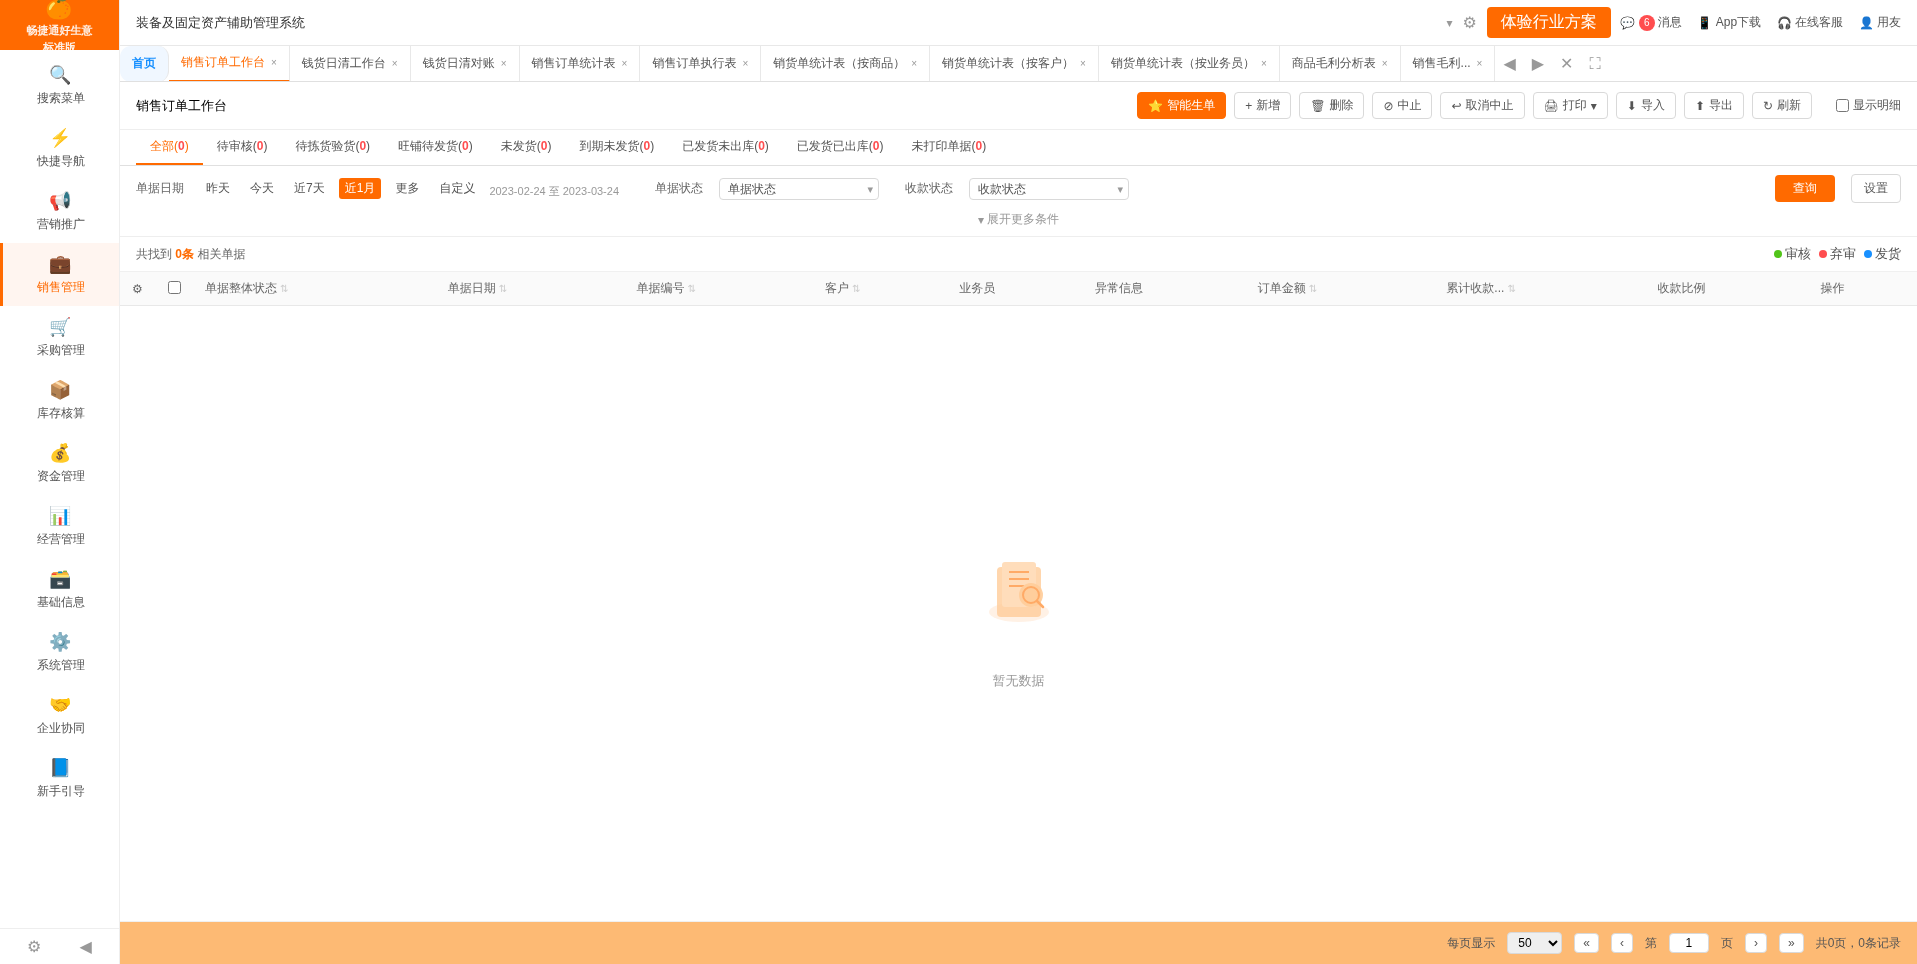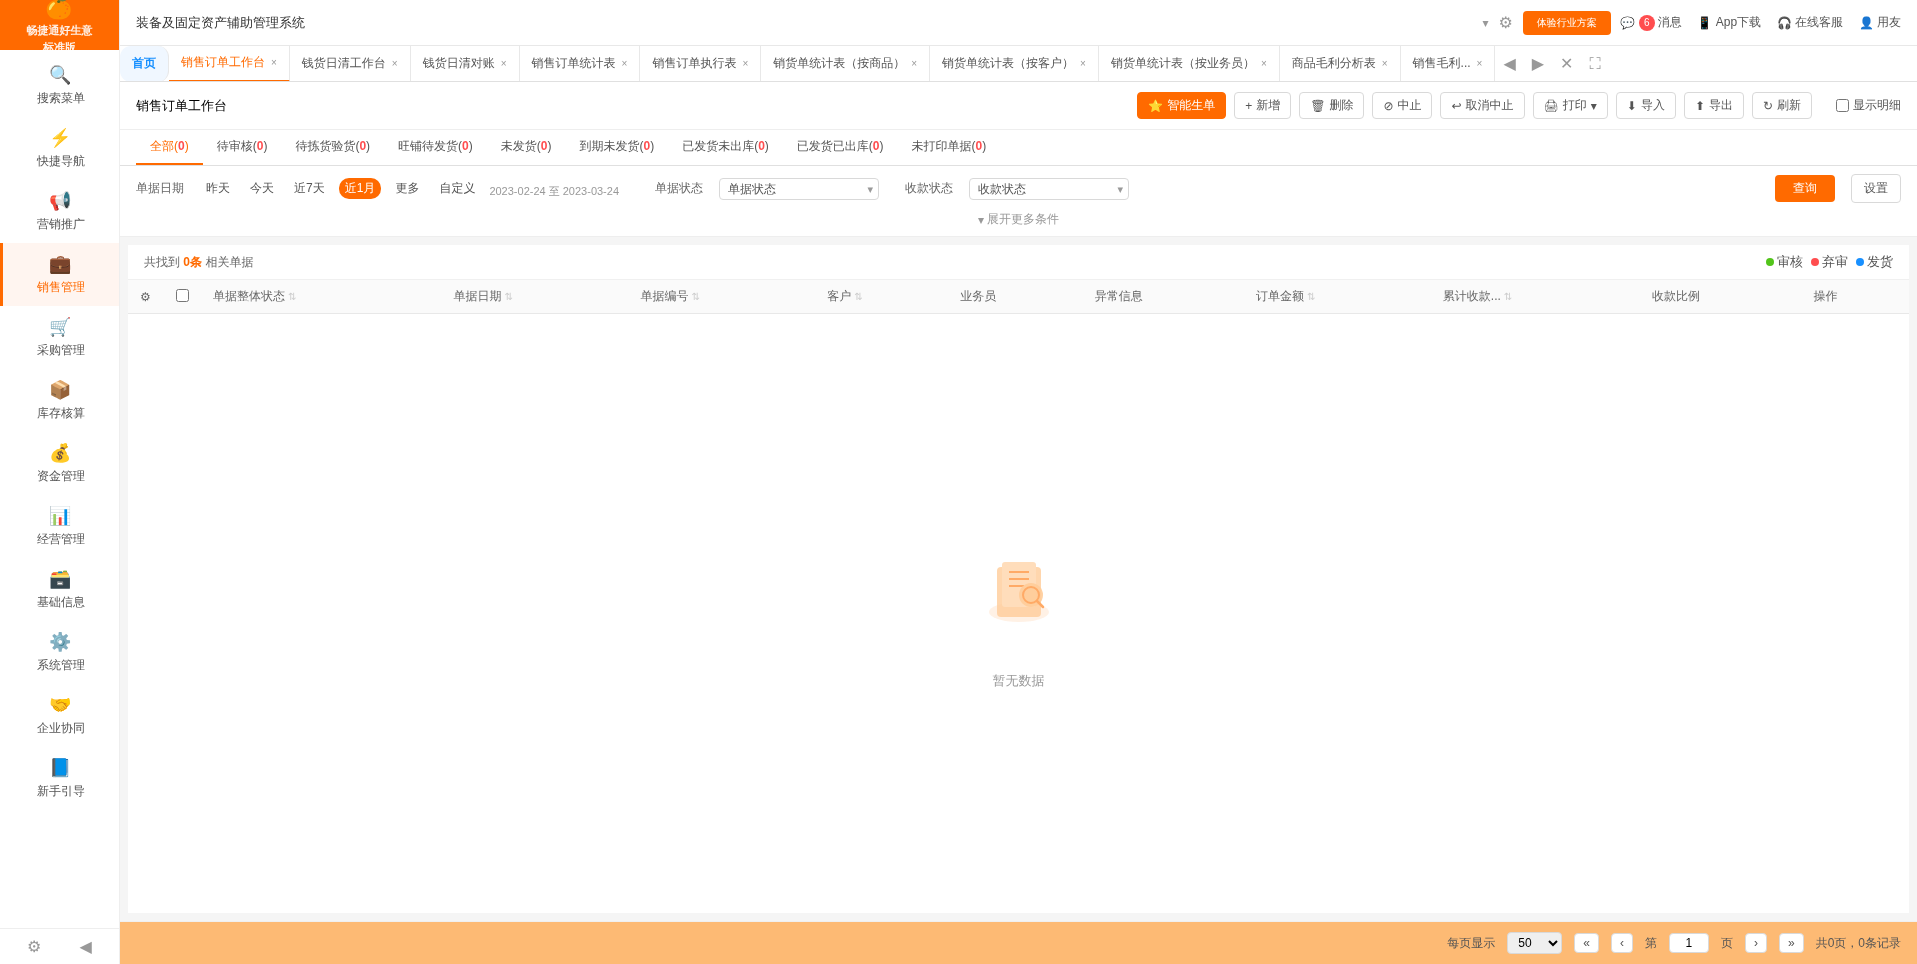--- a/index.html
+++ b/index.html
@@ -74,21 +74,21 @@
       font-size: 13px;
       color: #333;
       flex: 1;
     }
     #header-system-btn {
       background: #ff6a00;
       color: #fff;
       border: none;
       border-radius: 4px;
       padding: 5px 14px;
-      font-size: 10px;
+      font-size: 16px;
       cursor: pointer;
     }
     #header-settings-icon { font-size: 16px; color: #999; cursor: pointer; }
     .header-right { display: flex; align-items: center; gap: 16px; font-size: 12px; color: #555; }
     .header-right span { cursor: pointer; display: flex; align-items: center; gap: 3px; }
     .badge { background: #ff4d4f; color: #fff; border-radius: 50%; font-size: 10px; width: 16px; height: 16px; display: inline-flex; align-items: center; justify-content: center; }
 
     
     #tabs-bar {
       height: 36px;
@@ -166,21 +166,21 @@
     .filter-date-btn {
       font-size: 12px;
       color: #555;
       cursor: pointer;
       padding: 2px 6px;
       border-radius: 3px;
     }
     .filter-date-btn.active-month {
       background: #ff6a00;
       color: #fff;
-      border-radius: 10px;
+      border-radius: 3px;
       padding: 2px 6px;
     }
     .filter-date-range { font-size: 11px; color: #999; }
     .filter-select {
       border: 1px solid #d9d9d9;
       border-radius: 4px;
       padding: 3px 24px 3px 8px;
       font-size: 12px;
       color: #555;
       background: #fff;
@@ -245,21 +245,21 @@
       white-space: nowrap;
     }
     .sub-tab.active { color: #ff6a00; border-bottom-color: #ff6a00; }
     .sub-tab .count { color: #ff4d4f; font-weight: bold; }
 
     
     #table-area {
       flex: 1;
       overflow: auto;
       background: #fff;
-      margin: 8px;
+      margin: 0;
       display: flex;
       flex-direction: column;
     }
     #table-info-bar {
       padding: 8px 16px;
       display: flex;
       align-items: center;
       justify-content: space-between;
       border-bottom: 1px solid #f0f0f0;
     }

